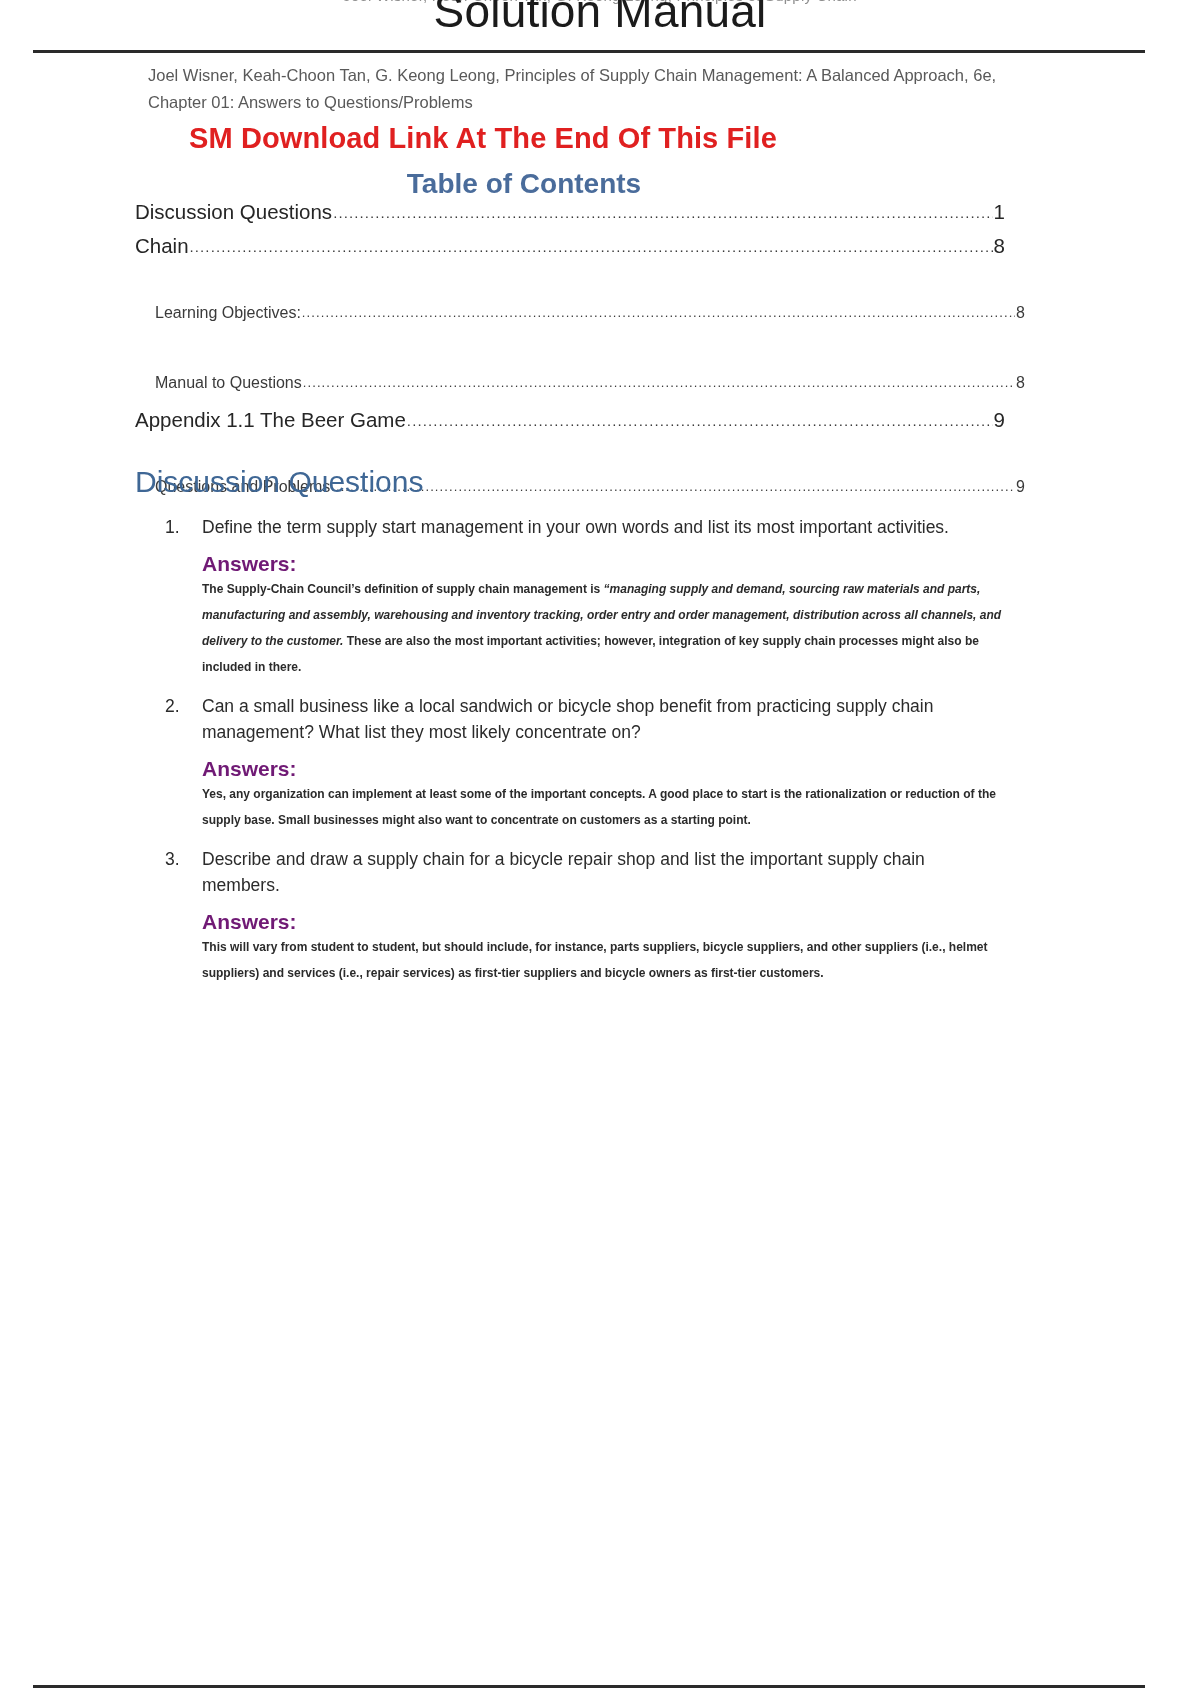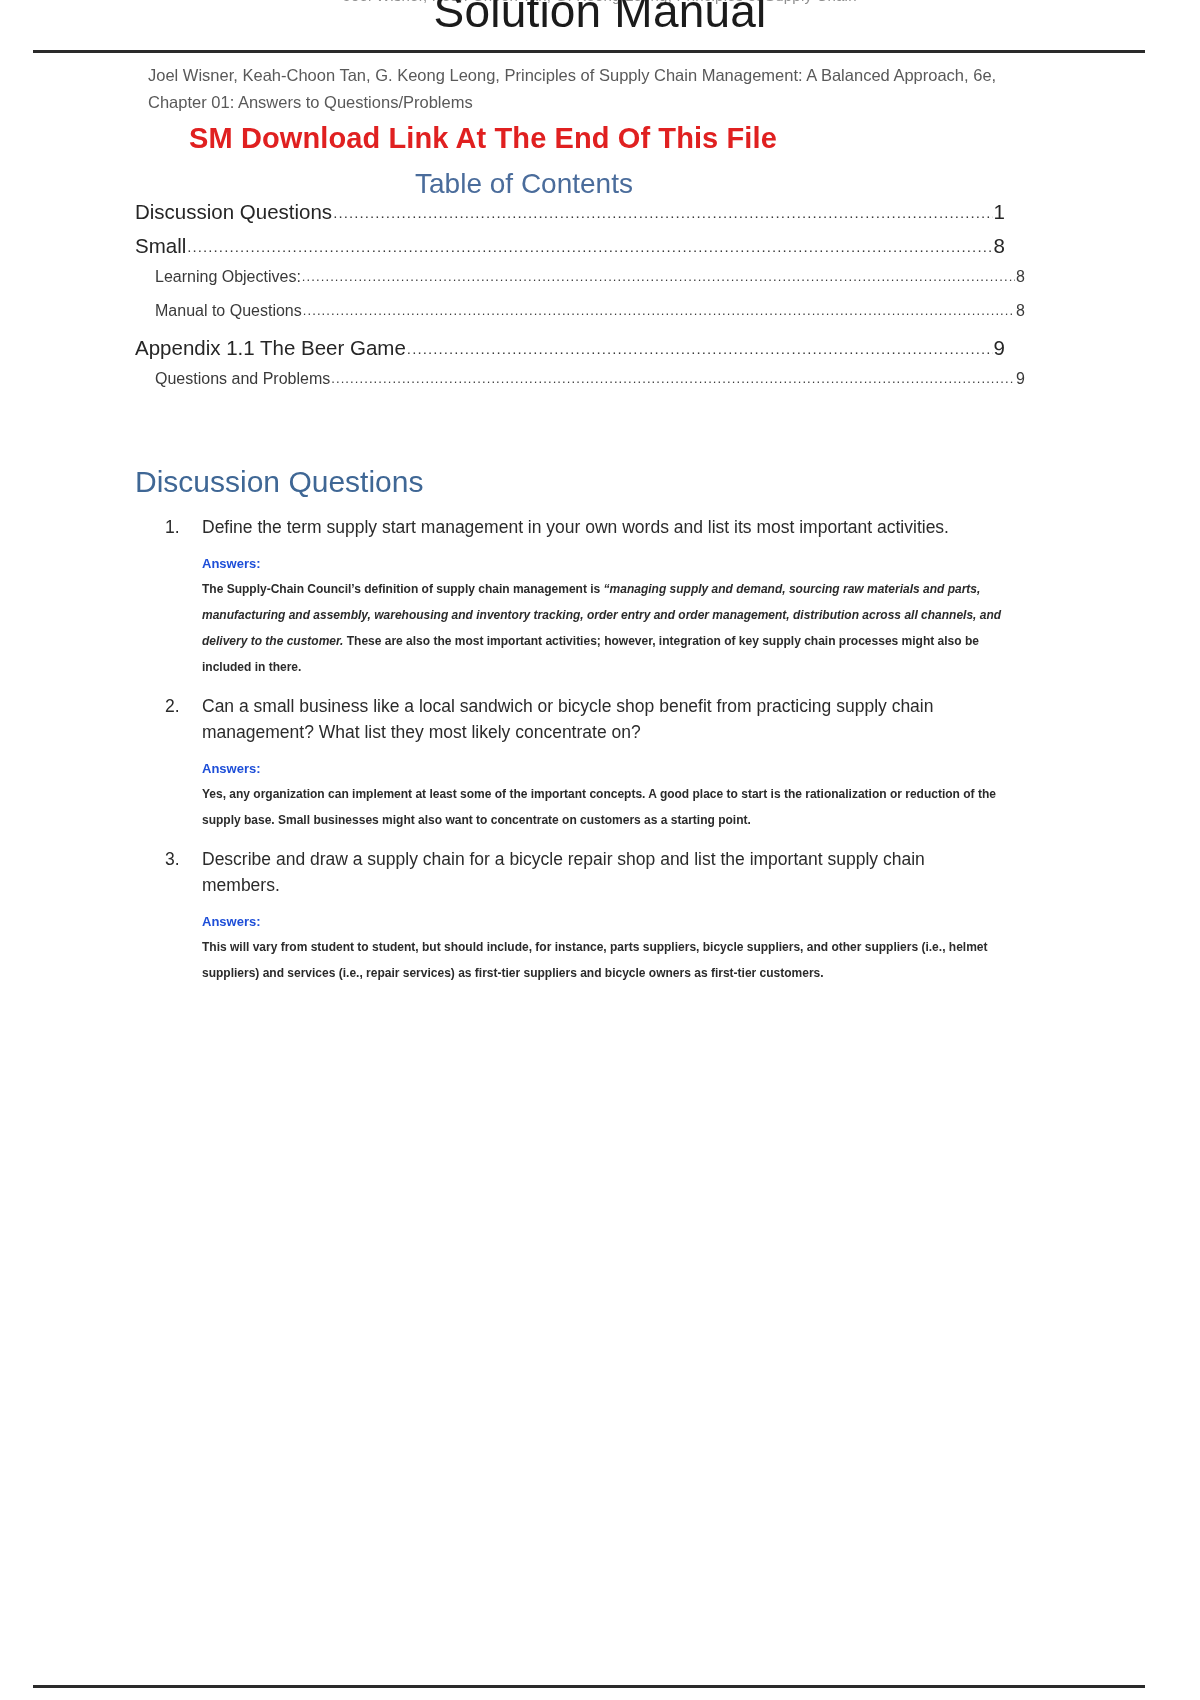--- a/index.html
+++ b/index.html
@@ -91,21 +91,21 @@
 
   
   .toc-title {
     position: absolute;
     top: 168px;
     left: 0;
     width: 1048px;
     text-align: center;
     font-size: 28px;
     color: #4a6c9b;
-    font-weight: 400;
+    font-weight: 700;
   }
 
   .toc {
     position: absolute;
     top: 200px;
     left: 135px;
     width: 870px;
   }
 
   .toc-row {
@@ -116,20 +116,21 @@
   .toc-row.lvl1 {
     height: 34px;
     font-size: 20.5px;
     color: #262626;
   }
   .toc-row.lvl2 {
     height: 34px;
     font-size: 16px;
     color: #3a3a3a;
     padding-left: 20px;
+    margin-top: 36px;
   }
   .toc-label { white-space: nowrap; }
   .toc-dots {
     flex: 1 1 auto;
     overflow: hidden;
     white-space: nowrap;
     margin: 0 1px;
     color: #3a3a3a;
     font-size: 15px;
     letter-spacing: 1.1px;
@@ -177,24 +178,24 @@
     font-size: 17.5px;
     line-height: 26px;
     color: #2b2b2b;
   }
 
   .answers-block {
     margin-left: 40px;
     margin-top: 11px;
   }
   .answers-label {
-    font-size: 13px;
+    font-size: 21px;
     line-height: 25px;
     font-weight: 700;
-    color: #1d4ed8;
+    color: #701a75;
   }
   .answer-text {
     font-size: 12px;
     line-height: 26px;
     color: #2b2b2b;
     font-weight: bold;
   }
   .answer-text .ital { font-style: italic; }
 </style>
 </head>
@@ -214,21 +215,21 @@
 
   <div class="toc-title">Table of Contents</div>
 
   <div class="toc" id="toc-list">
       <div class="toc-row lvl1">
         <span class="toc-label">Discussion Questions</span>
         <span class="toc-dots">........................................................................................................................................................................................................</span>
         <span class="toc-page">1</span>
       </div>
       <div class="toc-row lvl1">
-        <span class="toc-label">Small</span>
+        <span class="toc-label">Chain</span>
         <span class="toc-dots">........................................................................................................................................................................................................</span>
         <span class="toc-page">8</span>
       </div>
       <div class="toc-row lvl2">
         <span class="toc-label">Learning Objectives:</span>
         <span class="toc-dots">........................................................................................................................................................................................................</span>
         <span class="toc-page">8</span>
       </div>
       <div class="toc-row lvl2">
         <span class="toc-label">Manual to Questions</span>

